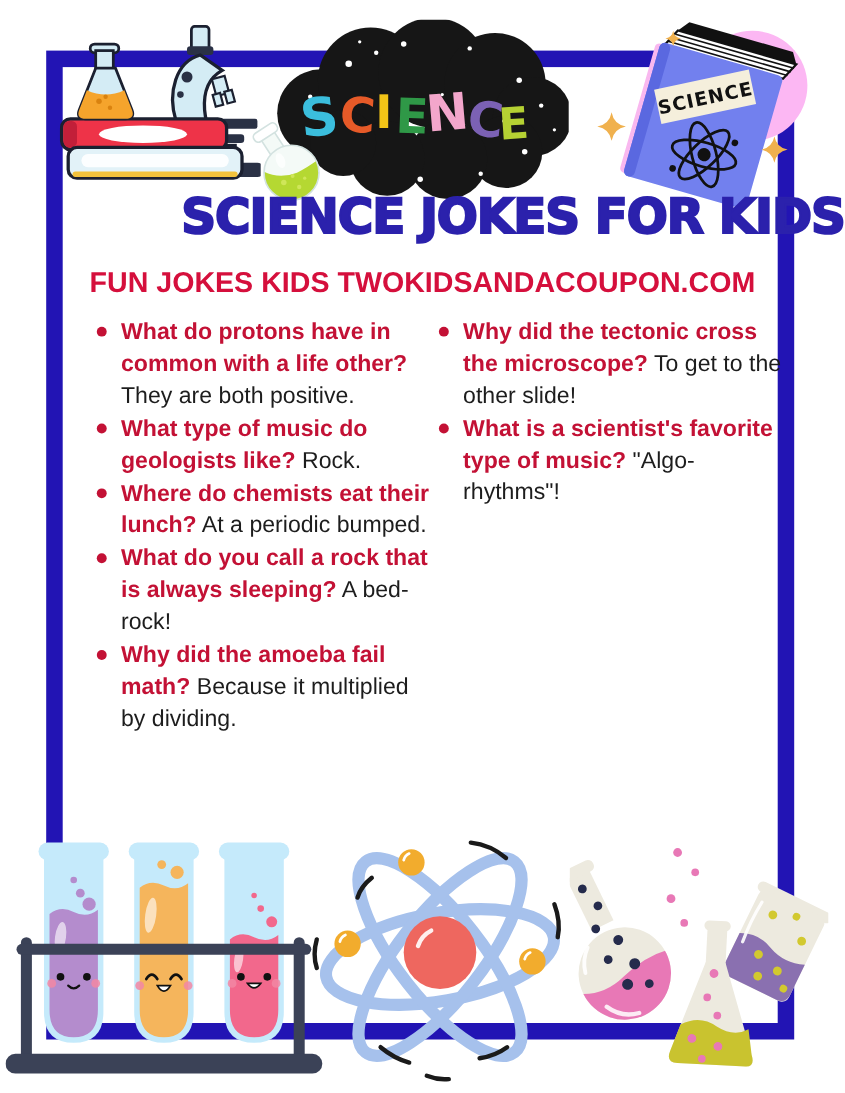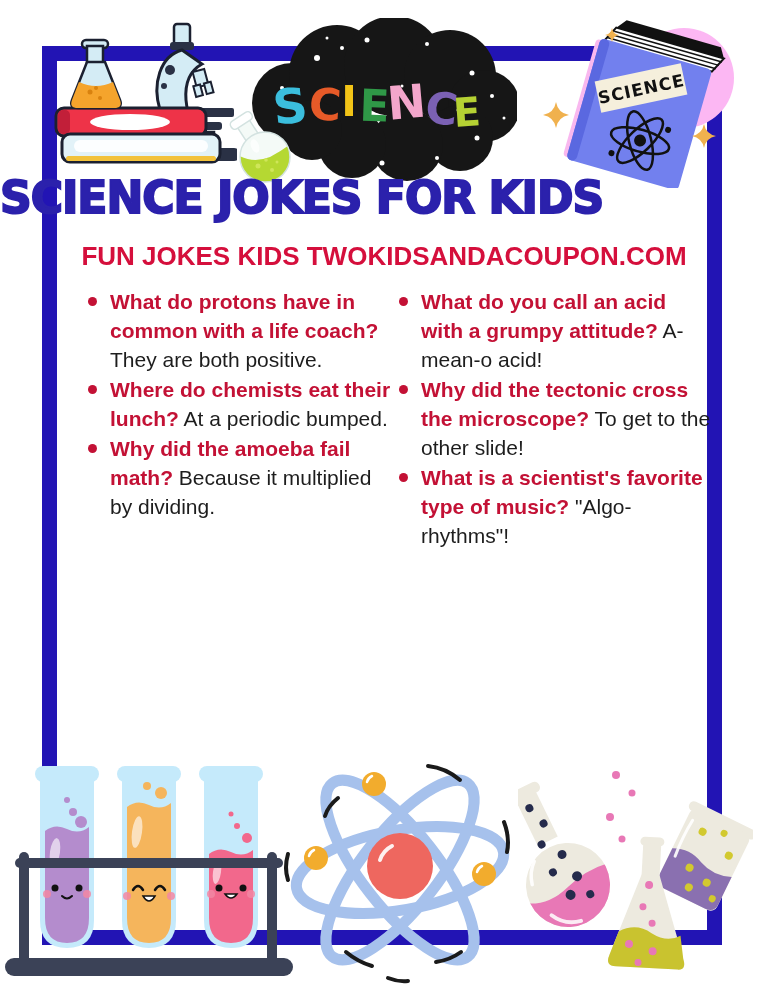--- a/index.html
+++ b/index.html
@@ -8,21 +8,21 @@
     background:#ffffff;
     font-family:"Liberation Sans", sans-serif;
   }
   .page-border{
     position:absolute;left:42px;top:46px;width:680px;height:899px;
     box-sizing:border-box;border:15px solid var(--border-blue,#2214b4);
     z-index:1;
   }
   .deco{position:absolute;z-index:3;}
   .page-title{
-    position:absolute;left:0;right:0;top:174px;text-align:left;z-index:4;
+    position:absolute;left:0;right:0;top:174px;text-align:right;z-index:4;
     font-family:"DejaVu Sans", sans-serif;
     font-weight:800;font-size:44px;letter-spacing:-1px;line-height:1.1;
     color:var(--title-blue,#2b21ac);
     -webkit-text-stroke:2px var(--title-blue,#2b21ac);
   }
   .page-subtitle{
     position:absolute;left:0;right:0;top:241px;text-align:center;z-index:4;
     font-weight:700;font-size:26px;letter-spacing:0px;
     color:var(--subtitle-red,#d50f3c);
   }
@@ -171,37 +171,41 @@
     <path d="M70,8 Q71,14 77,15 Q71,16 70,22 Q69,16 63,15 Q69,14 70,8 Z"></path>
   </g>
 </svg>
 
 <div class="page-title">SCIENCE JOKES FOR KIDS</div>
 <div class="page-subtitle">FUN JOKES KIDS TWOKIDSANDACOUPON.COM</div>
 
 <div class="col col-left">
   <div class="joke">
     <span class="dot"></span>
-    <p class="jtext"><span class="q">What do protons have in common with a life coach?</span> <span class="a">They are both positive.</span></p>
+    <p class="jtext"><span class="q">What do protons have in common with a life other?</span> <span class="a">They are both positive.</span></p>
+  </div>
+  <div class="joke">
+    <span class="dot"></span>
+    <p class="jtext"><span class="q">What type of music do geologists like?</span> <span class="a">Rock.</span></p>
   </div>
   <div class="joke">
     <span class="dot"></span>
     <p class="jtext"><span class="q">Where do chemists eat their lunch?</span> <span class="a">At a periodic bumped.</span></p>
   </div>
   <div class="joke">
     <span class="dot"></span>
+    <p class="jtext"><span class="q">What do you call a rock that is always sleeping?</span> <span class="a">A bed-rock!</span></p>
+  </div>
+  <div class="joke">
+    <span class="dot"></span>
     <p class="jtext"><span class="q">Why did the amoeba fail math?</span> <span class="a">Because it multiplied by dividing.</span></p>
   </div>
 </div>
 
 <div class="col col-right">
-  <div class="joke">
-    <span class="dot"></span>
-    <p class="jtext"><span class="q">What do you call an acid with a grumpy attitude?</span> <span class="a">A-mean-o acid!</span></p>
-  </div>
   <div class="joke">
     <span class="dot"></span>
     <p class="jtext"><span class="q">Why did the tectonic cross the microscope?</span> <span class="a">To get to the other slide!</span></p>
   </div>
   <div class="joke">
     <span class="dot"></span>
     <p class="jtext"><span class="q">What is a scientist's favorite type of music?</span> <span class="a">"Algo-rhythms"!</span></p>
   </div>
 </div>
 

